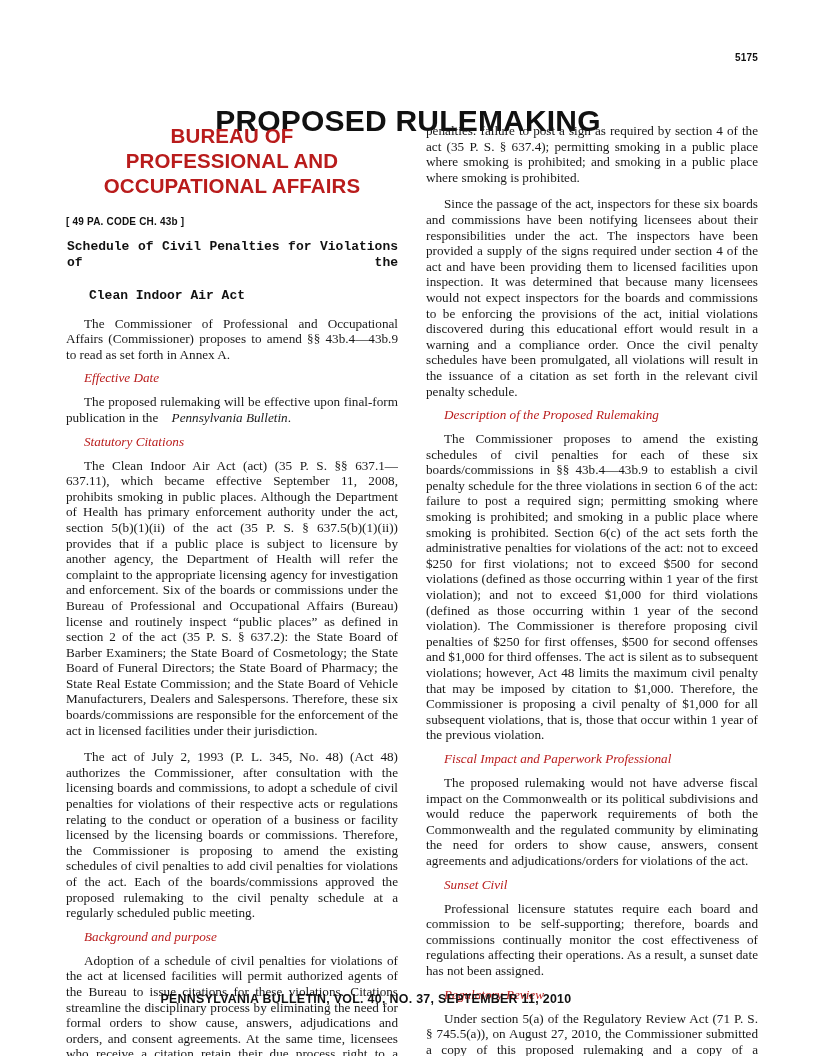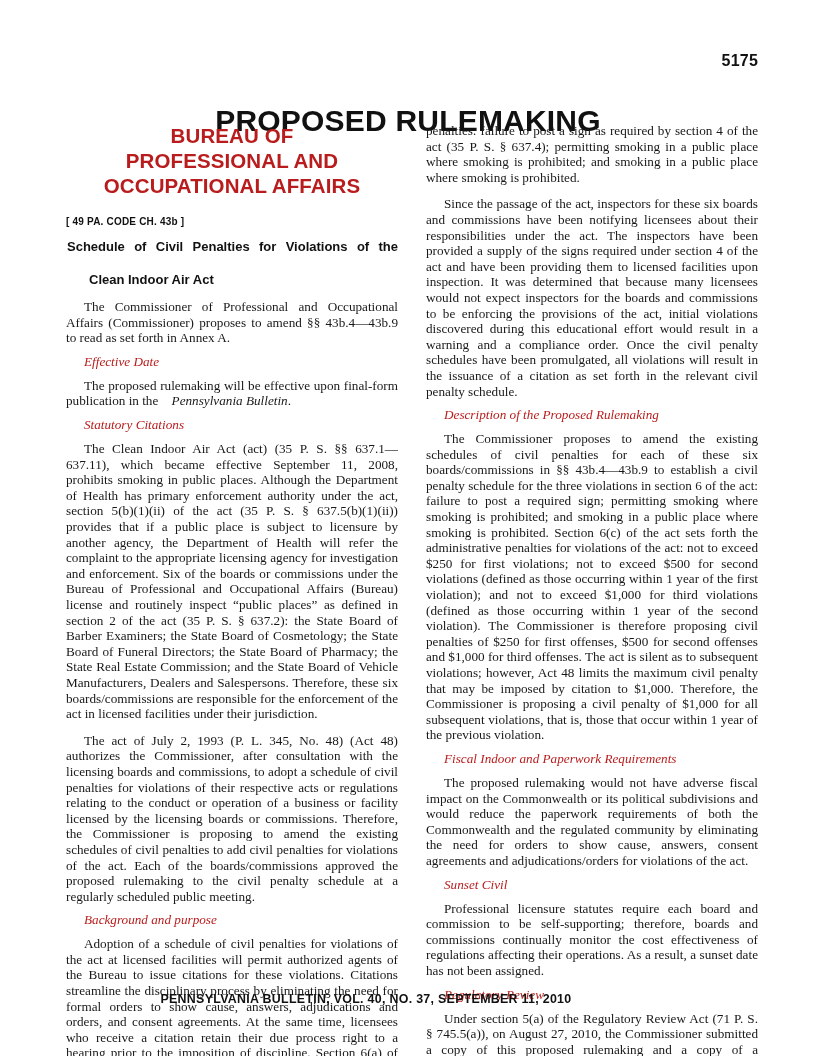--- a/index.html
+++ b/index.html
@@ -22,21 +22,21 @@
     height: 1056px;
   }
 
   
   .page-number {
     position: absolute;
     right: 58px;
     top: 52px;
     font-family: "Liberation Sans", "DejaVu Sans", sans-serif;
     font-weight: bold;
-    font-size: 16px;
+    font-size: 10px;
     letter-spacing: 0.2px;
     color: #111;
   }
 
   
   .main-title {
     position: absolute;
     left: 0;
     top: 84px;
     width: 816px;
@@ -84,21 +84,21 @@
   }
   .code-ref {
     font-family: "Liberation Sans", "DejaVu Sans", sans-serif;
     font-weight: bold;
     font-size: 10px;
     color: #111;
     margin-top: 16px;
     letter-spacing: 0.2px;
   }
   .doc-subject {
-    font-family: Liberation Sans, sans-serif;
+    font-family: Liberation Mono, monospace;
     font-weight: bold;
     font-size: 13px;
     line-height: 16.5px;
     color: #111;
     margin-top: 9px;
     text-align: justify;
     text-justify: inter-word;
     padding-left: 1px;
   }
   .doc-subject .l2 { display: block; padding-left: 22px; text-align: left; }
@@ -195,21 +195,21 @@
 
     <p>Since the passage of the act, inspectors for these six boards and commissions have been notifying licensees about their responsibilities under the act. The inspectors have been provided a supply of the signs required under section 4 of the act and have been providing them to licensed facilities upon inspection. It was determined that because many licensees would not expect inspectors for the boards and commissions to be enforcing the provisions of the act, initial violations discovered during this educational effort would result in a warning and a compliance order. Once the civil penalty schedules have been promulgated, all violations will result in the issuance of a citation as set forth in the relevant civil penalty schedule.</p>
 
     <div class="gap-sm"></div>
     <p class="sec-head">Description of the Proposed Rulemaking</p>
     <div class="gap-sm"></div>
 
     <p>The Commissioner proposes to amend the existing schedules of civil penalties for each of these six boards/commissions in §§ 43b.4—43b.9 to establish a civil penalty schedule for the three violations in section 6 of the act: failure to post a required sign; permitting smoking where smoking is prohibited; and smoking in a public place where smoking is prohibited. Section 6(c) of the act sets forth the administrative penalties for violations of the act: not to exceed $250 for first violations; not to exceed $500 for second violations (defined as those occurring within 1 year of the first violation); and not to exceed $1,000 for third violations (defined as those occurring within 1 year of the second violation). The Commissioner is therefore proposing civil penalties of $250 for first offenses, $500 for second offenses and $1,000 for third offenses. The act is silent as to subsequent violations; however, Act 48 limits the maximum civil penalty that may be imposed by citation to $1,000. Therefore, the Commissioner is proposing a civil penalty of $1,000 for all subsequent violations, that is, those that occur within 1 year of the previous violation.</p>
 
     <div class="gap-sm"></div>
-    <p class="sec-head">Fiscal Indoor and Paperwork Requirements</p>
+    <p class="sec-head">Fiscal Impact and Paperwork Professional</p>
     <div class="gap-sm"></div>
 
     <p>The proposed rulemaking would not have adverse fiscal impact on the Commonwealth or its political subdivisions and would reduce the paperwork requirements of both the Commonwealth and the regulated community by eliminating the need for orders to show cause, answers, consent agreements and adjudications/orders for violations of the act.</p>
 
     <div class="gap-sm"></div>
     <p class="sec-head">Sunset Civil</p>
     <div class="gap-sm"></div>
 
     <p>Professional licensure statutes require each board and commission to be self-supporting; therefore, boards and commissions continually monitor the cost effectiveness of regulations affecting their operations. As a result, a sunset date has not been assigned.</p>
 

